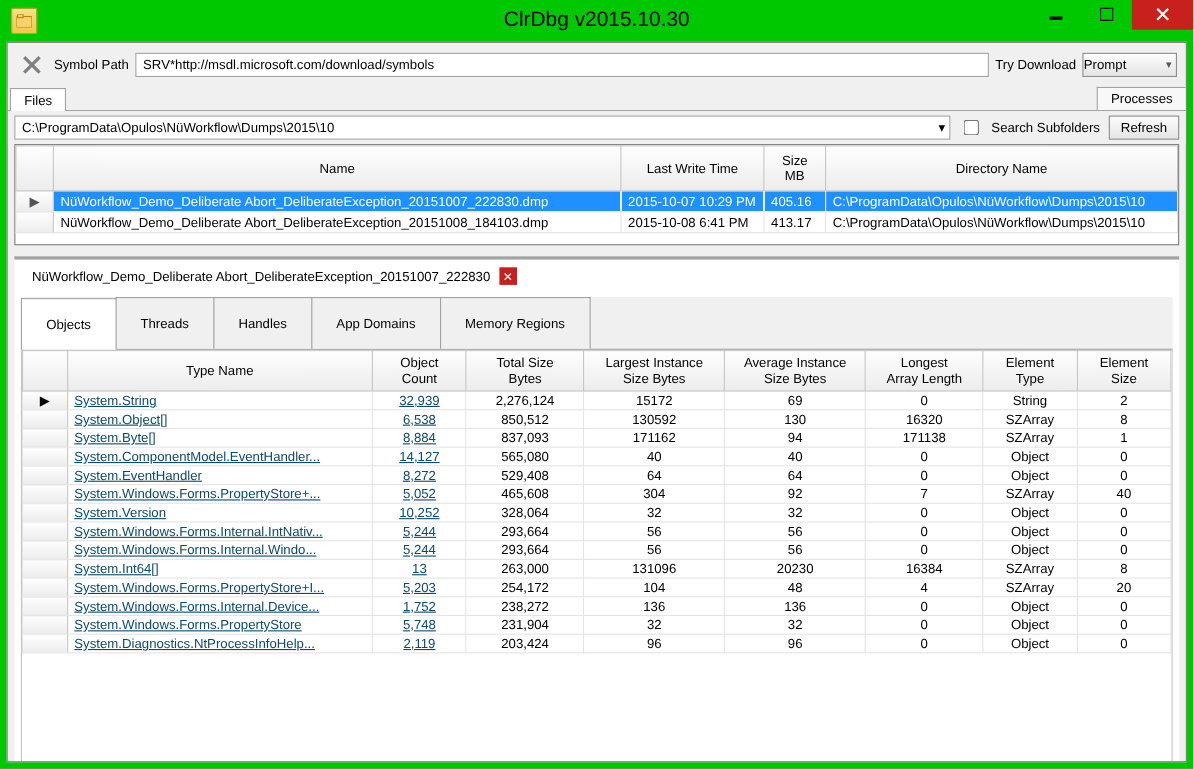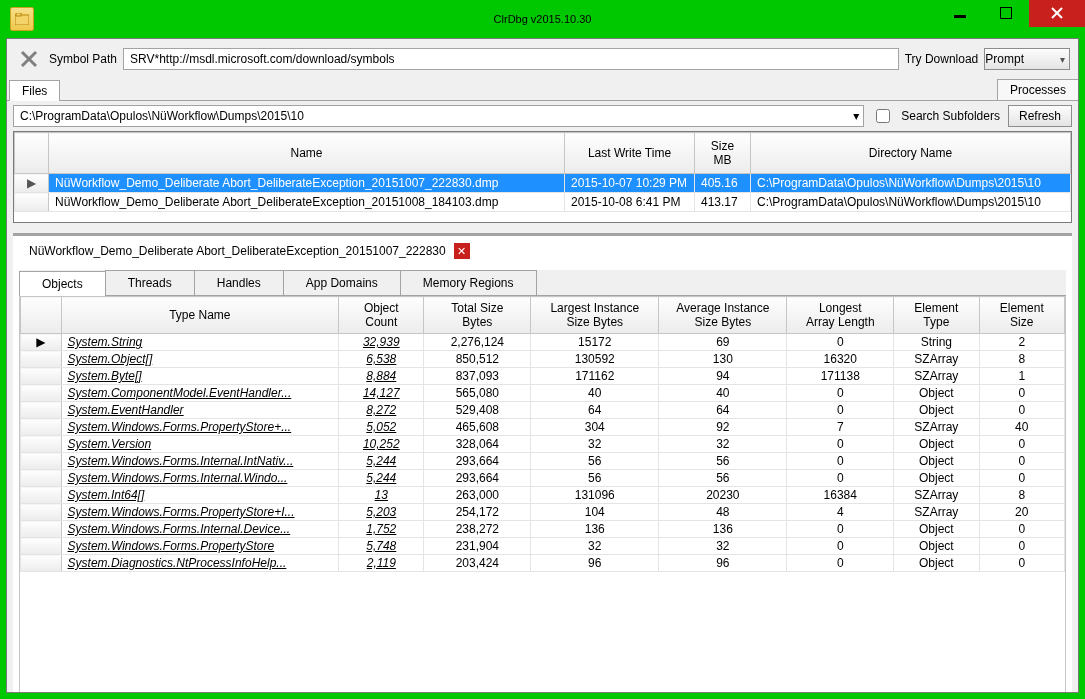--- a/index.html
+++ b/index.html
@@ -26,21 +26,21 @@
     background: linear-gradient(#f7e08a,#f0c84c);
     border: 1px solid #c9a21a;
     border-radius: 2px;
     margin-left: 4px;
     display: flex; align-items: center; justify-content: center;
   }
   .title-bar .title {
     position: absolute;
     left: 0; right: 0;
     text-align: center;
-    font-size: 11px;
+    font-size: 19px;
     color: #000;
     pointer-events: none;
   }
   .title-bar .win-controls {
     position: absolute;
     right: -6px;
     top: -1px;
     display: flex;
   }
   .win-btn {
@@ -204,21 +204,21 @@
     font-size:11px;cursor:pointer;
   }
 
   .sub-tabs {
     display:flex;
     border-bottom: 1px solid #a3a3a3;
     background:#f0f0f0;
     margin: 6px 6px 0 6px;
   }
   .sub-tab {
-    padding: 5px 22px;
+    padding: 16px 22px;
     border: 1px solid #a3a3a3;
     border-bottom:none;
     background:#f0f0f0;
     margin-right:-1px;
     cursor:pointer;
   }
   .sub-tab.active {
     background:#fff;
     position:relative; top:1px;
   }
@@ -255,21 +255,21 @@
     overflow:hidden;
     text-overflow: ellipsis;
   }
   .obj-grid .rowhdr {
     width: 38px;
     background: linear-gradient(#fefefe,#ececec);
     border-right:1px solid #c6c6c6;
     text-align:center;
   }
   .obj-grid .center { text-align:center; }
-  .obj-grid a { color:#000000; text-decoration: underline; cursor:pointer;font-style:italic; }
+  .obj-grid a { color:#0c4a6e; text-decoration: underline; cursor:pointer; }
   .obj-grid tbody tr { cursor:pointer; }
 </style>
 </head>
 <body>
 
 <div class="window-frame">
   <div class="title-bar">
     <div class="appicon">
       <svg width="14" height="12" viewBox="0 0 14 12">
           <rect x="0" y="2" width="14" height="10" fill="#f5d36b" stroke="#b8860b"></rect>

